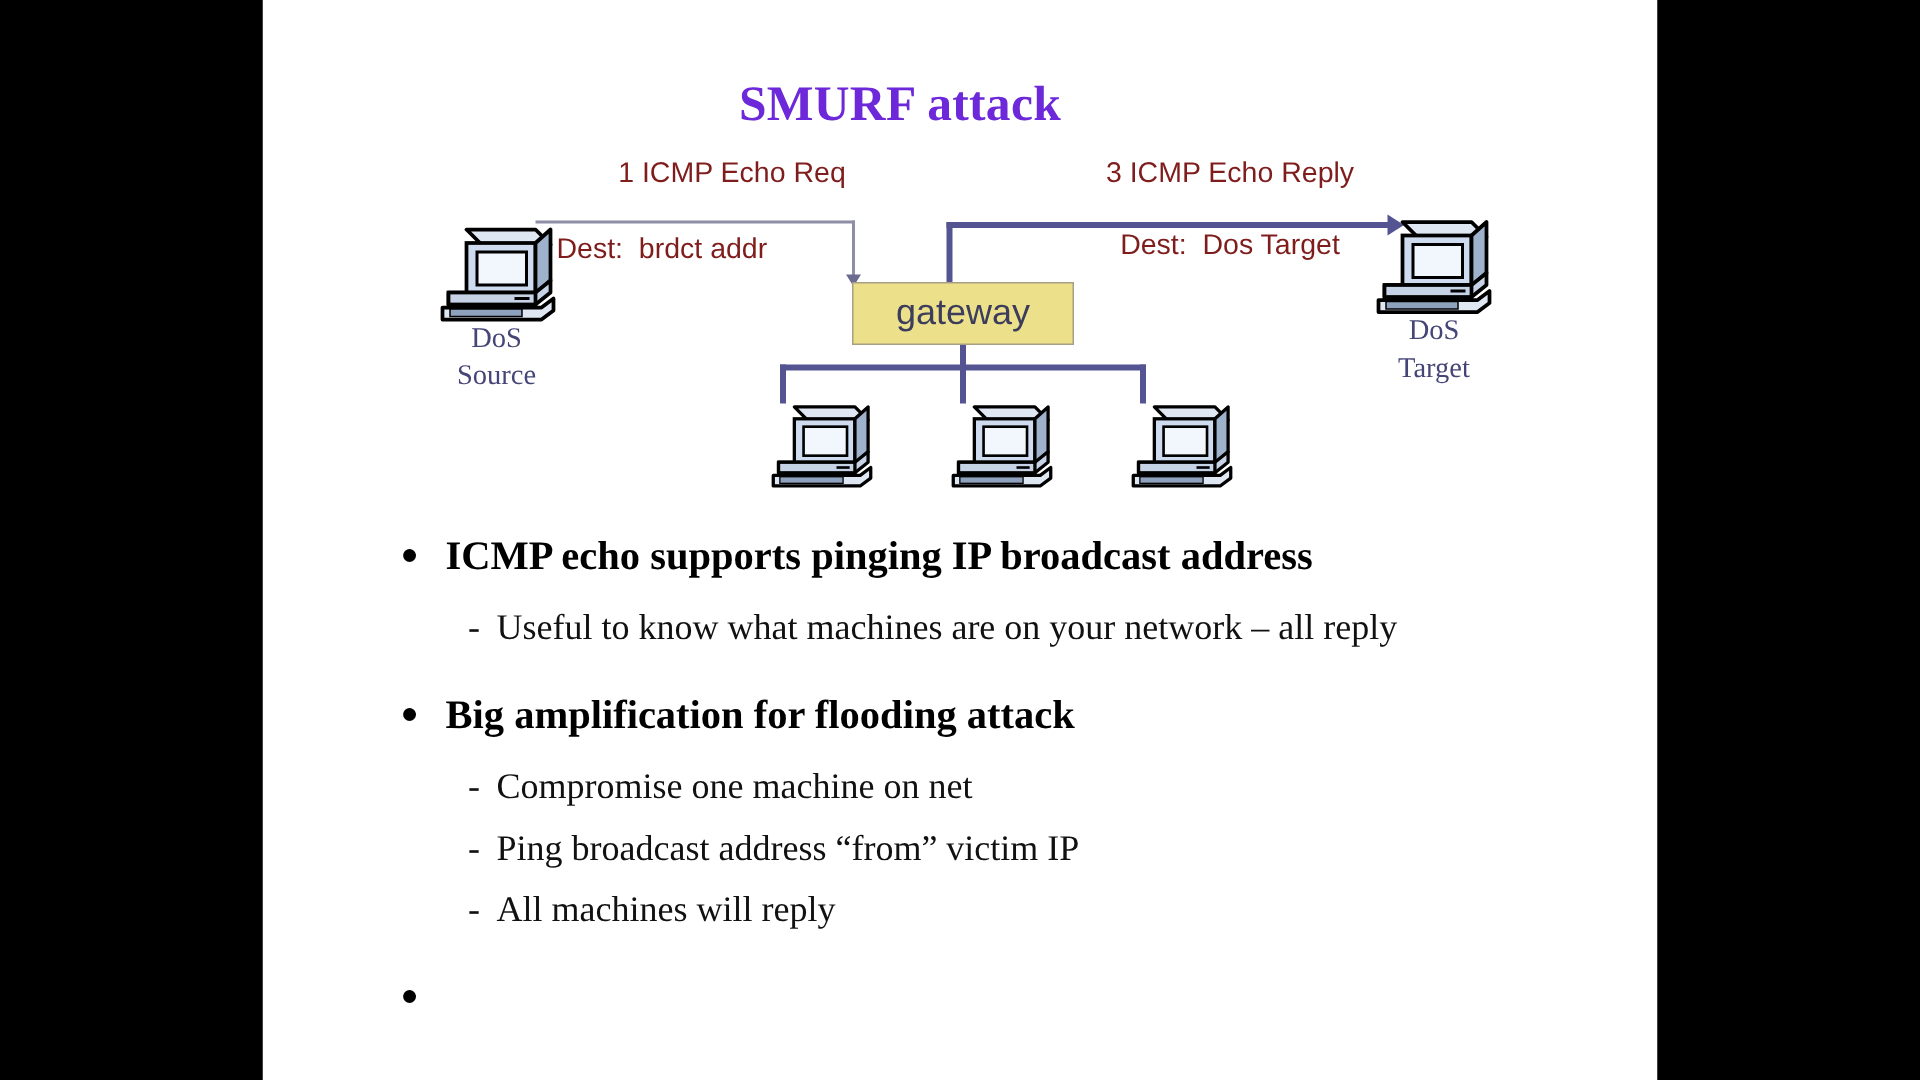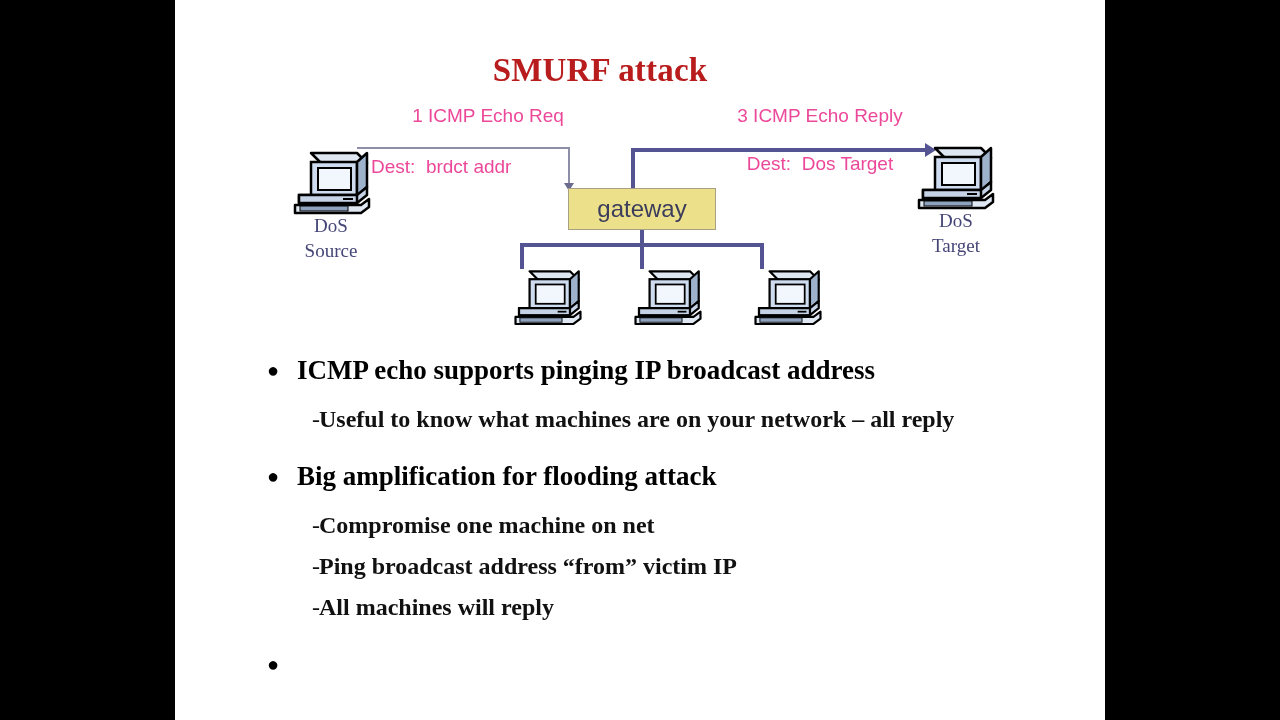--- a/index.html
+++ b/index.html
@@ -28,37 +28,37 @@
   
   .title {
     position: absolute;
     left: 0;
     top: 52px;
     width: 850px;
     text-align: center;
     font-family: "Liberation Serif", "DejaVu Serif", serif;
     font-weight: bold;
     font-size: 33px;
-    color: #b91c1c;
+    color: #6d28d9;
     letter-spacing: 0.2px;
   }
 
   
   .diagram {
     position: absolute;
     left: 0;
     top: 95px;
     width: 930px;
     height: 255px;
   }
   .dlabel {
     position: absolute;
     font-family: "Liberation Sans", "DejaVu Sans", sans-serif;
     font-size: 19px;
-    color: #ec4899;
+    color: #7f1d1d;
     white-space: pre;
     line-height: 25px;
   }
   .dlabel.center { text-align: center; }
 
   
   .wire-thin {
     position: absolute;
     background: #8e8ea8;
   }
@@ -138,21 +138,21 @@
     color: #111111;
     padding-left: 135px;
     line-height: 41px;
     position: relative;
   }
   .l2 .mk {
     position: absolute;
     left: 137px;
     line-height: 41px;
   }
-  .l2 .tx { margin-left: 9px; display: inline-block; font-weight: bold; }
+  .l2 .tx { margin-left: 21px; display: inline-block; }
   .sp6 { height: 9px; }
   .sp12 { height: 16px; }
 </style>
 </head>
 <body>
 
 <div id="stage">
 
   <div class="slide">
 

